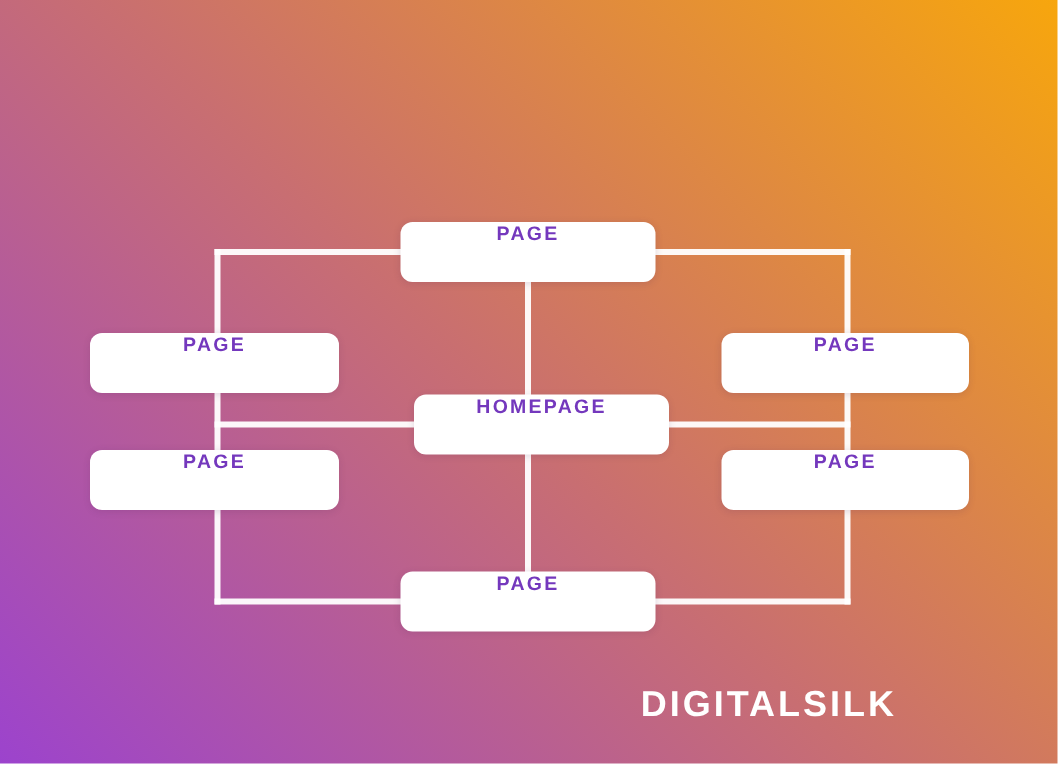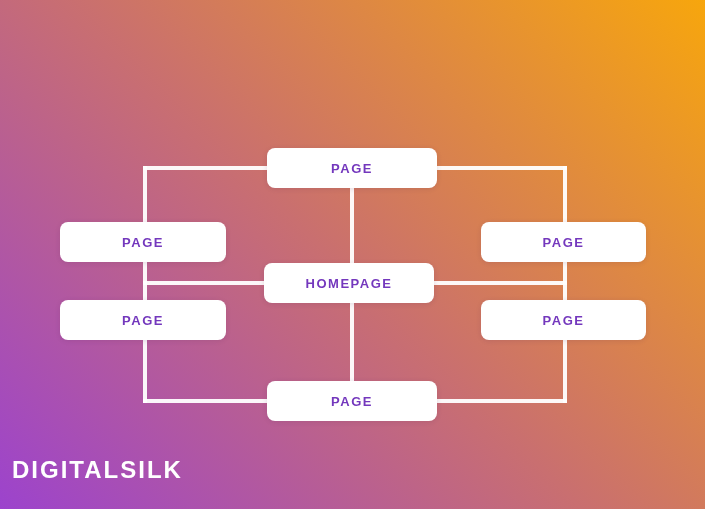--- a/index.html
+++ b/index.html
@@ -15,30 +15,30 @@
     text-align:center;color:#fdf8f2;
     font-size:33px;font-weight:700;letter-spacing:1.5px;
     line-height:42px;
   }
   .line{
     position:absolute;background:rgba(255,255,255,0.95);z-index:1;
   }
   .node{
     position:absolute;z-index:2;
     background:#ffffff;border-radius:8px;
-    display:flex;align-items:center;justify-content:center;
+    display:flex;align-items:flex-start;justify-content:center;
     box-shadow:0 1px 5px rgba(80,40,90,0.15);
   }
   .node span{
     color:#7438bd;font-weight:700;font-size:13px;letter-spacing:1.5px;
   }
   .logo{
     position:absolute;top:456px;left:0;width:598px;
-    text-align:left;color:#ffffff;
-    font-size:24px;font-weight:700;letter-spacing:2px;padding-left:12px;
+    text-align:right;color:#ffffff;
+    font-size:24px;font-weight:700;letter-spacing:2px;
   }
 </style>
 </head>
 <body>
 
 <div class="stage">
 
 
   <div class="line" style="left:143px;top:166px;width:424px;height:4px"></div>
   <div class="line" style="left:143px;top:281px;width:424px;height:4px"></div>
@@ -53,21 +53,21 @@
   </div>
 
   <div class="node" style="left:60px;top:222px;width:166px;height:40px">
     <span>PAGE</span>
   </div>
 
   <div class="node" style="left:481px;top:222px;width:165px;height:40px">
     <span>PAGE</span>
   </div>
 
-  <div class="node" style="left:264px;top:263px;width:170px;height:40px">
+  <div class="node" style="left:276px;top:263px;width:170px;height:40px">
     <span>HOMEPAGE</span>
   </div>
 
   <div class="node" style="left:60px;top:300px;width:166px;height:40px">
     <span>PAGE</span>
   </div>
 
   <div class="node" style="left:481px;top:300px;width:165px;height:40px">
     <span>PAGE</span>
   </div>

